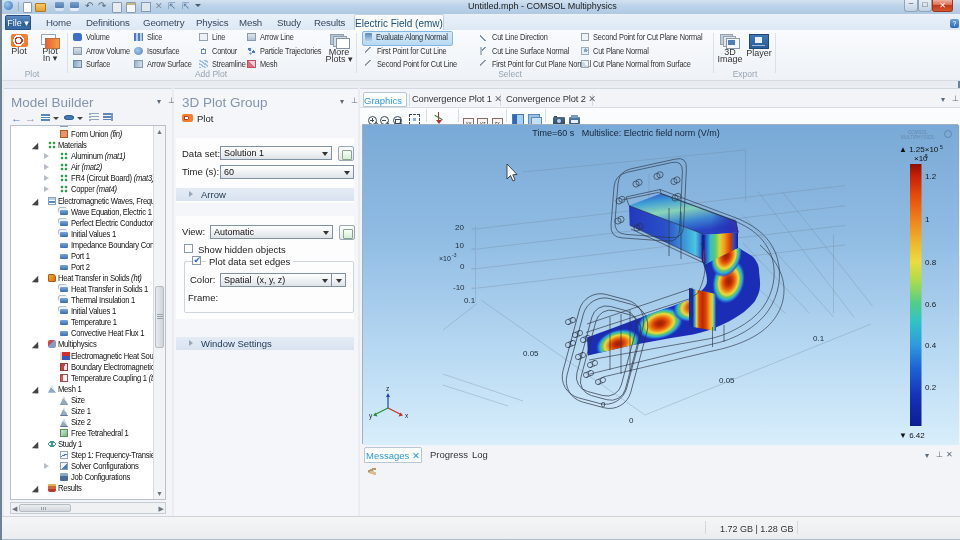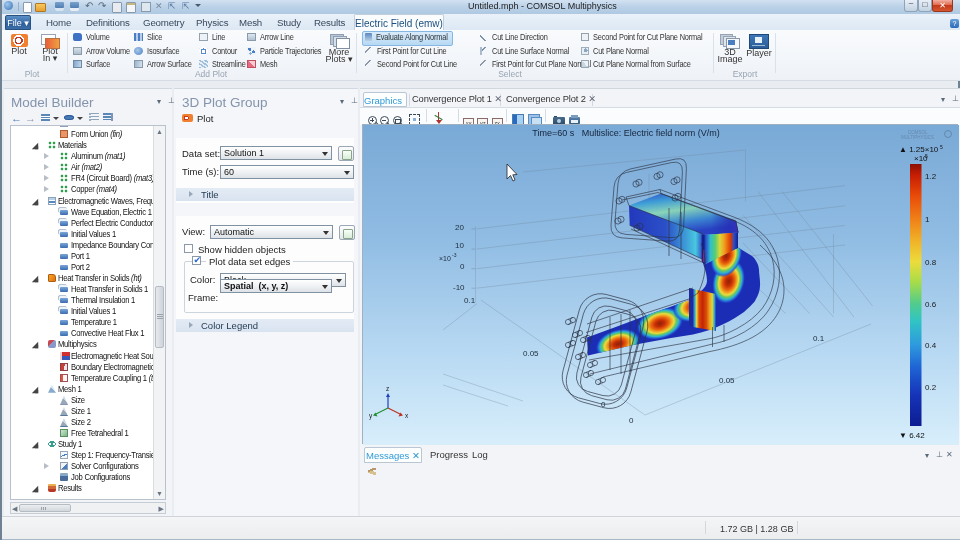--- a/index.html
+++ b/index.html
@@ -332,42 +332,42 @@
       <div class="swhite" style="top:49px;height:50px;"></div>
       <div class="slbl" style="left:8px;top:58.5px;">Data set:</div>
       <div class="combo" style="left:46px;top:57px;width:112px;">Solution 1<span class="arr"></span></div>
       <div class="sbtn" style="left:164px;top:56.5px;">
         <span style="position:absolute;left:3px;top:3px;width:8px;height:8px;border:1px solid #8aa48a;border-radius:1px;background:linear-gradient(#f8fff8,#d8ecd8);"></span>
       </div>
       <div class="slbl" style="left:8px;top:77px;">Time (s):</div>
       <div class="combo" style="left:46px;top:75.5px;width:134px;">60<span class="arr"></span></div>
       <div class="sec" style="top:99px;">
         <span style="position:absolute;left:13px;top:3px;width:0;height:0;border-top:3.5px solid transparent;border-bottom:3.5px solid transparent;border-left:4px solid #98a8b8;"></span>
-        <b style="position:absolute;left:25px;">Title</b>
+        <b style="position:absolute;left:25px;">Arrow</b>
       </div>
       <div class="swhite" style="top:112px;height:2px;"></div>
       <div class="swhite" style="top:127px;height:103px;"></div>
       <div class="slbl" style="left:8px;top:137px;">View:</div>
       <div class="combo" style="left:36px;top:136px;width:123px;">Automatic<span class="arr"></span></div>
       <div class="sbtn" style="left:165px;top:135.5px;">
         <span style="position:absolute;left:3px;top:3px;width:8px;height:8px;border:1px solid #8aa48a;border-radius:1px;background:linear-gradient(#f8fff8,#d8ecd8);"></span>
       </div>
       <div class="cb" style="left:10px;top:155px;"></div>
       <div class="slbl" style="left:24px;top:155px;">Show hidden objects</div>
       <div style="position:absolute;left:10px;top:172px;width:170px;height:52px;border:1px solid #ccd5de;border-radius:2px;box-sizing:border-box;"></div>
       <div class="cb" style="left:18px;top:167px;background:#fff;"></div>
       <div style="position:absolute;left:19.5px;top:165.5px;font-size:9px;color:#2a6ad8;">✔</div>
       <div class="slbl" style="left:32px;top:167px;background:#fdfdfe;padding:0 3px;">Plot data set edges</div>
       <div class="slbl" style="left:16px;top:185px;">Color:</div>
       <div class="combo" style="left:46px;top:184px;width:126px;">Black<span class="arr"></span></div>
       <div class="slbl" style="left:14px;top:203px;">Frame:</div>
-      <div class="combo" style="left:46px;top:190px;width:112px;font-weight:bold;">Spatial&nbsp;&nbsp;(x, y, z)<span class="arr"></span></div>
-      <div class="sec" style="top:230px;">
+      <div class="combo" style="left:46px;top:184px;width:112px;">Spatial&nbsp;&nbsp;(x, y, z)<span class="arr"></span></div>
+      <div class="sec" style="top:248px;">
         <span style="position:absolute;left:13px;top:3px;width:0;height:0;border-top:3.5px solid transparent;border-bottom:3.5px solid transparent;border-left:4px solid #98a8b8;"></span>
-        <b style="position:absolute;left:25px;">Color Legend</b>
+        <b style="position:absolute;left:25px;">Window Settings</b>
       </div>
     </div>
 
   <div id="gfx">
     <div id="gtab-active">Graphics</div>
     <span style="position:absolute;left:49px;top:5px;width:1px;height:12px;background:#d0d8e0;"></span>
       <span style="position:absolute;left:140px;top:5px;width:1px;height:12px;background:#d0d8e0;"></span>
       <span style="position:absolute;left:232px;top:5px;width:1px;height:12px;background:#d0d8e0;"></span>
       <div class="gtab" style="left:52px;">Convergence Plot 1 <span style="color:#667;">✕</span></div>
     <div class="gtab" style="left:146px;">Convergence Plot 2 <span style="color:#667;">✕</span></div>

